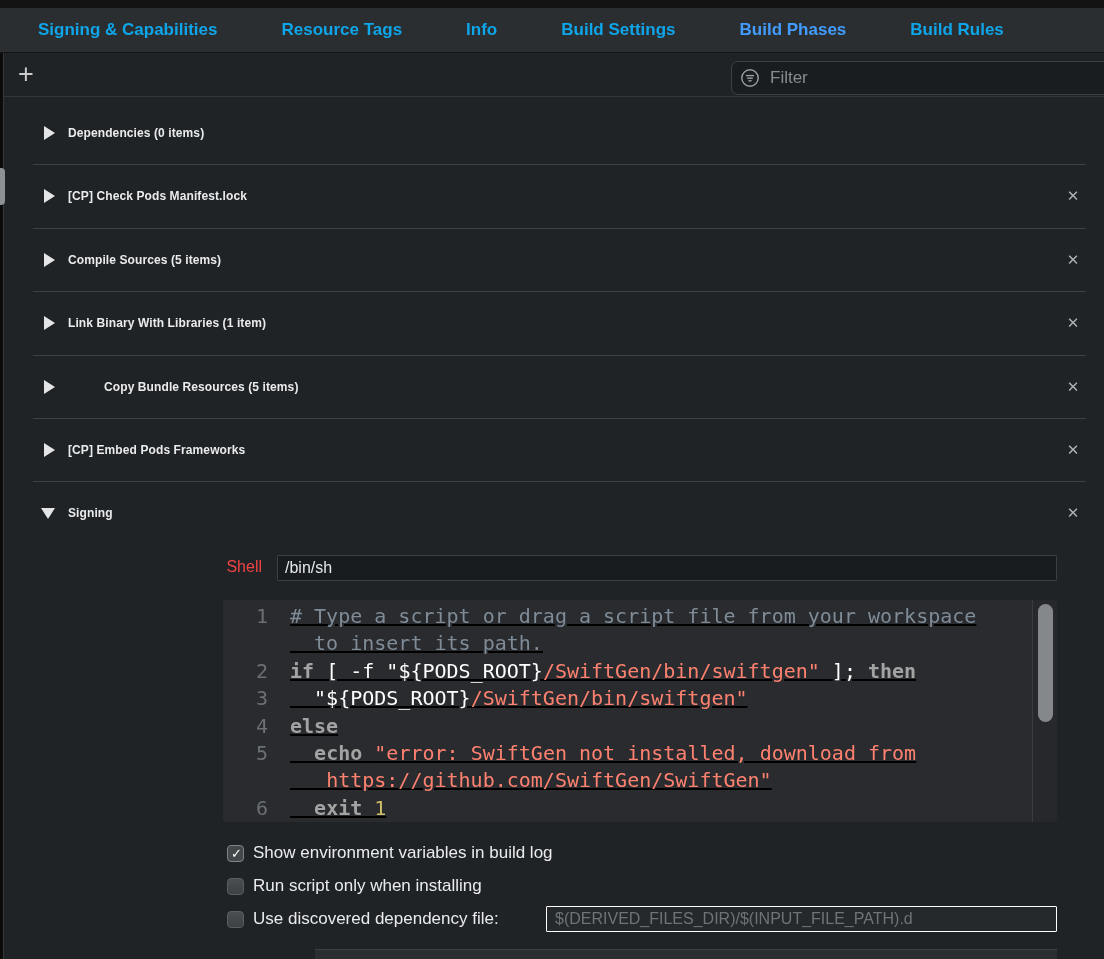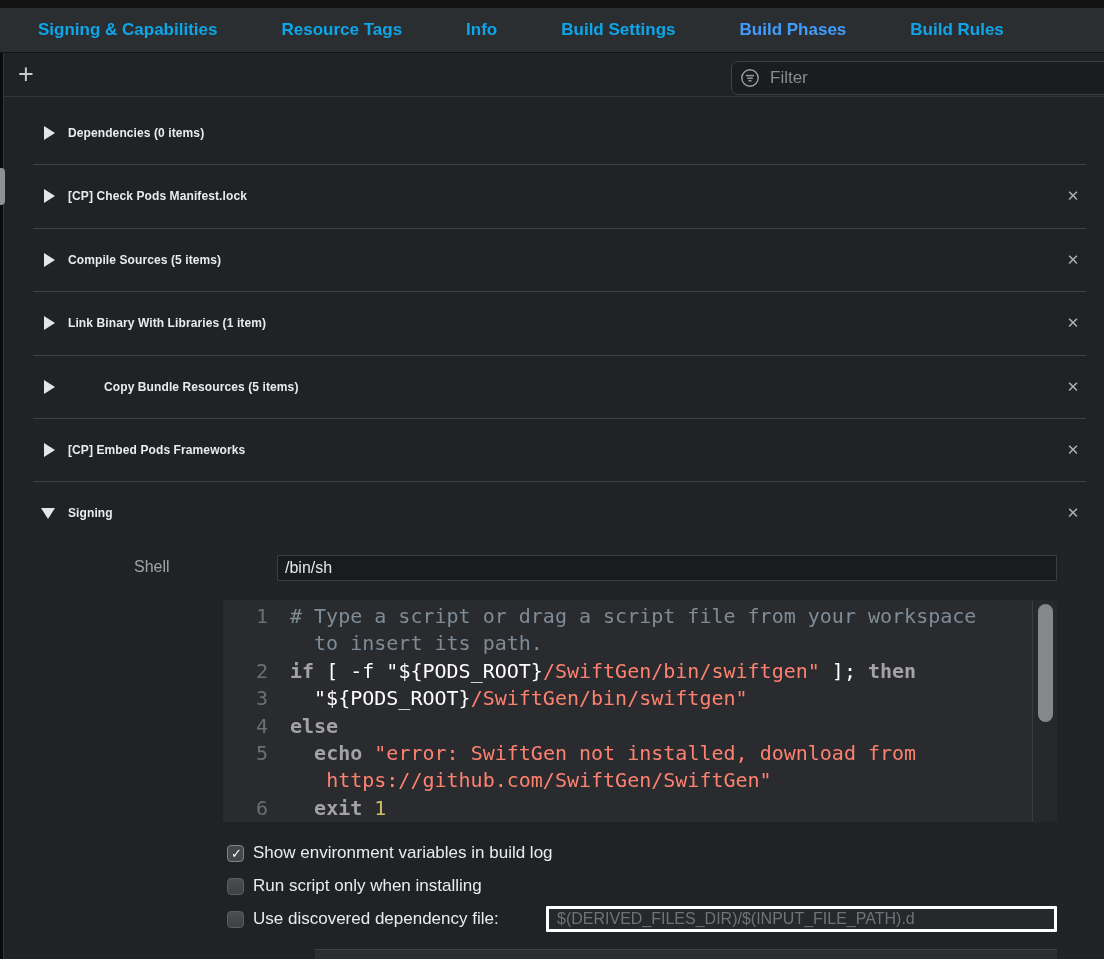--- a/index.html
+++ b/index.html
@@ -52,35 +52,35 @@
   .tri{display:inline-block;width:0;height:0;margin-left:44px;}
   .tri.collapsed{border-left:11px solid #e3e5e7;border-top:7px solid transparent;border-bottom:7px solid transparent;}
   .tri.expanded{border-top:11px solid #e3e5e7;border-left:7px solid transparent;border-right:7px solid transparent;margin-left:41px;}
   .phase-title{margin-left:13px;font-size:12px;font-weight:700;color:#e9ebec;letter-spacing:.1px;}
   .phase-close{
     position:absolute;right:18px;top:50%;transform:translateY(-50%);
     width:26px;height:26px;color:#aeb1b4;font-size:15px;line-height:26px;text-align:center;cursor:default;
   }
   .phase-divider{position:absolute;left:33px;width:1053px;height:1px;background:#3e4143;}
   
-  .shell-label{position:absolute;left:134px;top:558px;width:112px;font-size:16px;color:#a3a3a3;}
+  .shell-label{position:absolute;left:150px;top:558px;width:112px;text-align:right;font-size:16px;color:#ef4444;}
   .shell-input{
     position:absolute;left:277px;top:555px;width:780px;height:26px;
     background:#191c1e;border:1px solid #3c3f42;border-radius:1px;
     color:#e5e7e9;font-size:16px;padding:0 7px;outline:none;font-family:inherit;
   }
   .editor{
     position:absolute;left:223px;top:600px;width:834px;height:222px;
     background:#292b2e;border-radius:2px;overflow:hidden;
     font-family:"DejaVu Sans Mono","Liberation Mono",monospace;font-size:20px;line-height:27.4px;
     padding-top:3px;
   }
   .code-line{display:flex;white-space:pre;}
   .line-num{flex:0 0 45px;text-align:right;color:#6b7075;}
-  .line-code{padding-left:22px;}
+  .line-code{padding-left:22px;text-decoration:underline;}
   .tok-comment{color:#7f8c98;}
   .tok-keyword{color:#a3a3a3;font-weight:700;}
   .tok-string{color:#ff8170;}
   .tok-plain{color:#fff;}
   .tok-number{color:#d0bf69;}
   .editor-sb-sep{position:absolute;left:1032px;top:600px;width:1px;height:222px;background:#3a3d40;}
   .editor-sb-track{position:absolute;left:1033px;top:600px;width:24px;height:222px;background:rgba(0,0,0,0.06);}
   .editor-sb-thumb{
     position:absolute;left:1038px;top:604px;width:15px;height:118px;
     background:#85888b;border-radius:8px;
@@ -93,21 +93,21 @@
   }
   .cb.checked{background:#44484a;border:1px solid #808486;}
   .cb .mark{
     position:absolute;left:0;top:-1px;width:17px;height:17px;
     color:#fff;font-size:13px;font-weight:700;text-align:center;line-height:17px;display:none;
   }
   .cb.checked .mark{display:block;}
   .cb-label{margin-left:9px;font-size:17px;color:#e9ebed;white-space:nowrap;}
   .dep-input{
     position:absolute;left:546px;top:906px;width:511px;height:26px;
-    background:#26292b;border:3px solid #ffffff;border-radius:1px;
+    background:#26292b;border:1px solid #ffffff;border-radius:1px;
     color:#6e7377;font-size:16px;padding:0 8px;outline:none;font-family:inherit;
   }
   
   .bottom-divider{position:absolute;left:315px;top:949px;width:742px;height:1px;background:#3e4143;}
   .bottom-strip{position:absolute;left:315px;top:950px;width:742px;height:9px;background:#2b2e31;}
 </style>
 </head>
 <body>
 
 <div id="stage">

